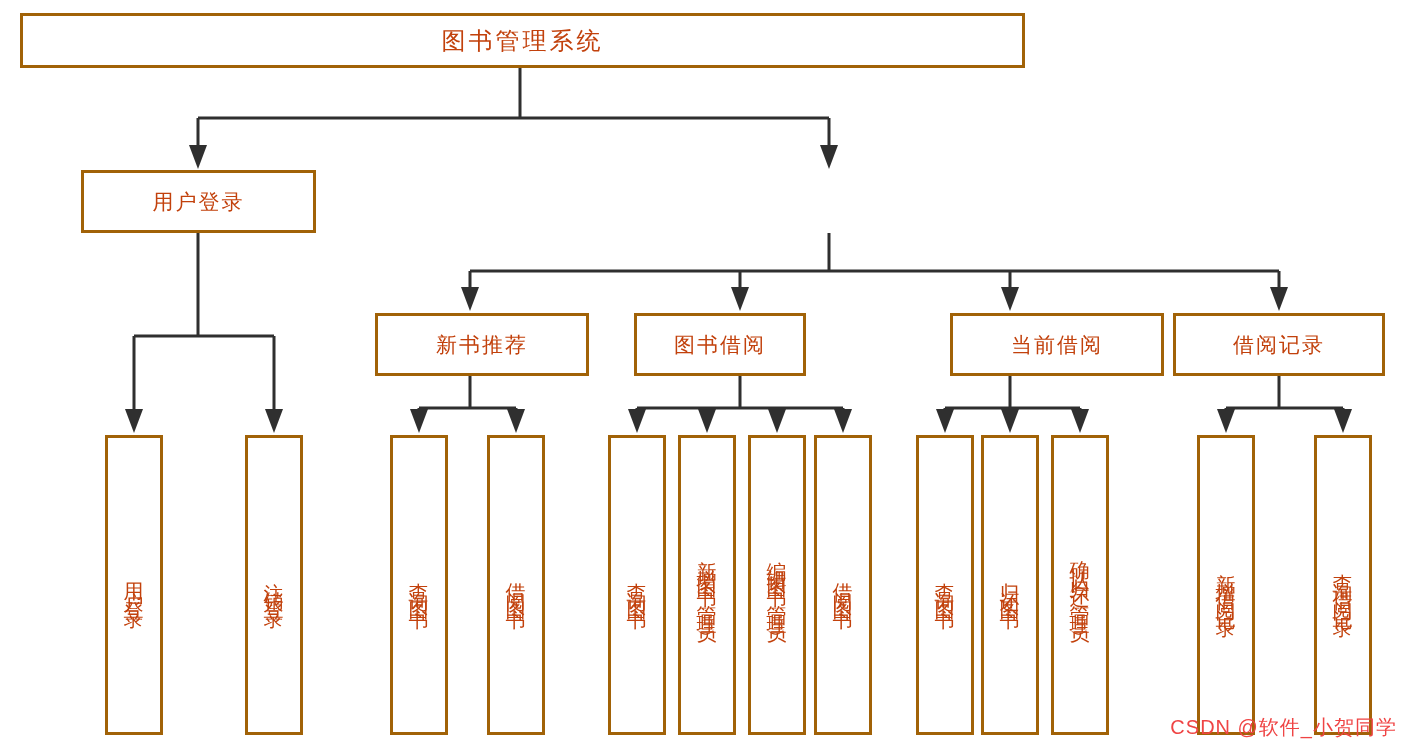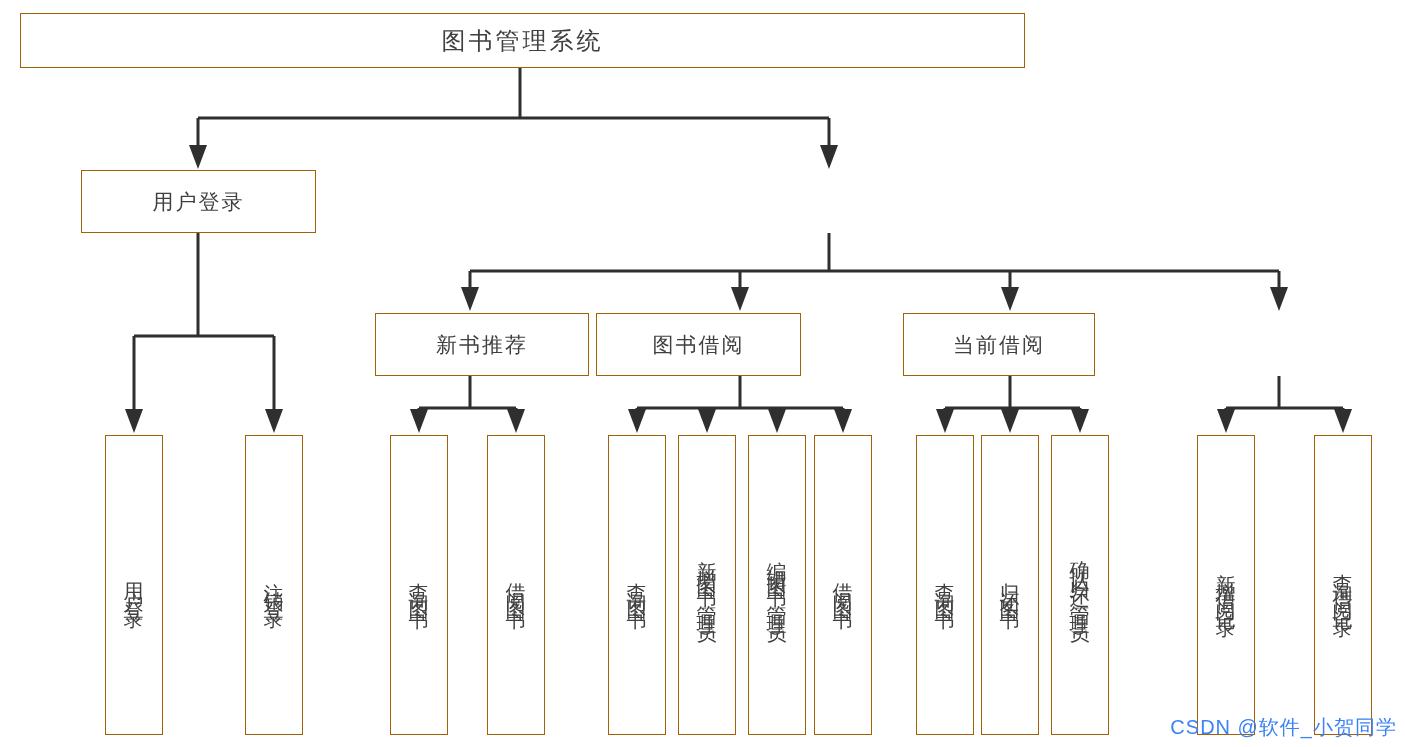--- a/index.html
+++ b/index.html
@@ -13,48 +13,48 @@
     color: #3c3c3c;
   }
   #connectors {
     position: absolute;
     left: 0; top: 0;
     width: 1405px; height: 747px;
   }
   .box {
     position: absolute;
     box-sizing: border-box;
-    border: 1px solid #a16207;
+    border: 3px solid #a16207;
     background: #ffffff;
     display: flex;
     align-items: center;
     justify-content: center;
     text-align: center;
-    color: #404040;
+    color: #c2410c;
   }
   .root-box {
     left: 20px; top: 13px; width: 1005px; height: 55px;
     font-size: 24px; letter-spacing: 3px;
   }
   .h-box { font-size: 21px; letter-spacing: 2px; }
   .lvl1 { top: 170px; height: 63px; }
   .lvl2 { top: 313px; height: 63px; }
   .leaf {
     top: 435px; width: 58px; height: 300px;
     font-size: 20px;
     writing-mode: vertical-rl;
     text-orientation: mixed;
     letter-spacing: 9px;
     line-height: 1;
   }
   .watermark {
     position: absolute;
     right: 8px; bottom: 6px;
     font-size: 20px;
-    color: #3b82f6;
+    color: #ef4444;
     letter-spacing: 1px;
     white-space: nowrap;
   }
 </style>
 </head>
 <body>
 
 <div id="canvas">
 
   <svg id="connectors" viewBox="0 0 1405 747" xmlns="http://www.w3.org/2000/svg">
@@ -91,22 +91,23 @@
     <path d="M1279 376 V408 M1226 408 H1343 M1226 408 V412 M1343 408 V412" fill="none" stroke="#2f2f2f" stroke-width="3"></path>
     <polygon points="1217,409 1235,409 1226,433" fill="#2f2f2f"></polygon>
     <polygon points="1334,409 1352,409 1343,433" fill="#2f2f2f"></polygon>
   </svg>
 
   <div class="box root-box">图书管理系统</div>
 
   <div class="box h-box lvl1" style="left:81px; width:235px;">用户登录</div>
 
   <div class="box h-box lvl2" style="left:363px; width:214px;margin-left:12px;">新书推荐</div>
-  <div class="box h-box lvl2" style="left:596px; width:205px;">图书借阅</div>
-  <div class="box h-box lvl2" style="left:903px; width:192px;">当前借阅</div>
+  <div class="box h-box lvl2" style="left:634px; width:172px;">图书借阅</div>
+  <div class="box h-box lvl2" style="left:950px; width:214px;">当前借阅</div>
+  <div class="box h-box lvl2" style="left:1173px; width:212px;">借阅记录</div>
 
   <div class="box leaf" style="left:105px;">用户登录</div>
   <div class="box leaf" style="left:245px;">注销登录</div>
 
   <div class="box leaf" style="left:390px;">查询图书</div>
   <div class="box leaf" style="left:487px;">借阅图书</div>
 
   <div class="box leaf" style="left:608px;">查询图书</div>
   <div class="box leaf" style="left:678px;">新增图书（管理员）</div>
   <div class="box leaf" style="left:748px;">编辑图书（管理员）</div>

